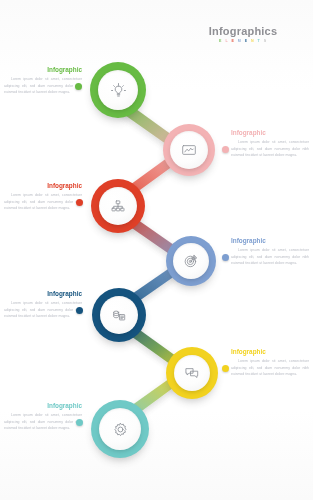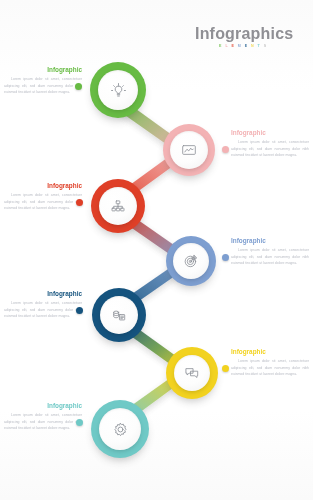--- a/index.html
+++ b/index.html
@@ -17,21 +17,21 @@
   }
 
   
   .header{
     position:absolute;
     right:22px; top:26px;
     text-align:center;
     width:96px;
   }
   .header .title{
-    font-size:16px;
+    font-size:11px;
     letter-spacing:.2px;
     color:#8f8f94;
     font-weight:700;
     line-height:1;
     white-space:nowrap;
   }
   .header .subtitle{
     margin-top:3px;
     display:flex;
     justify-content:center;

